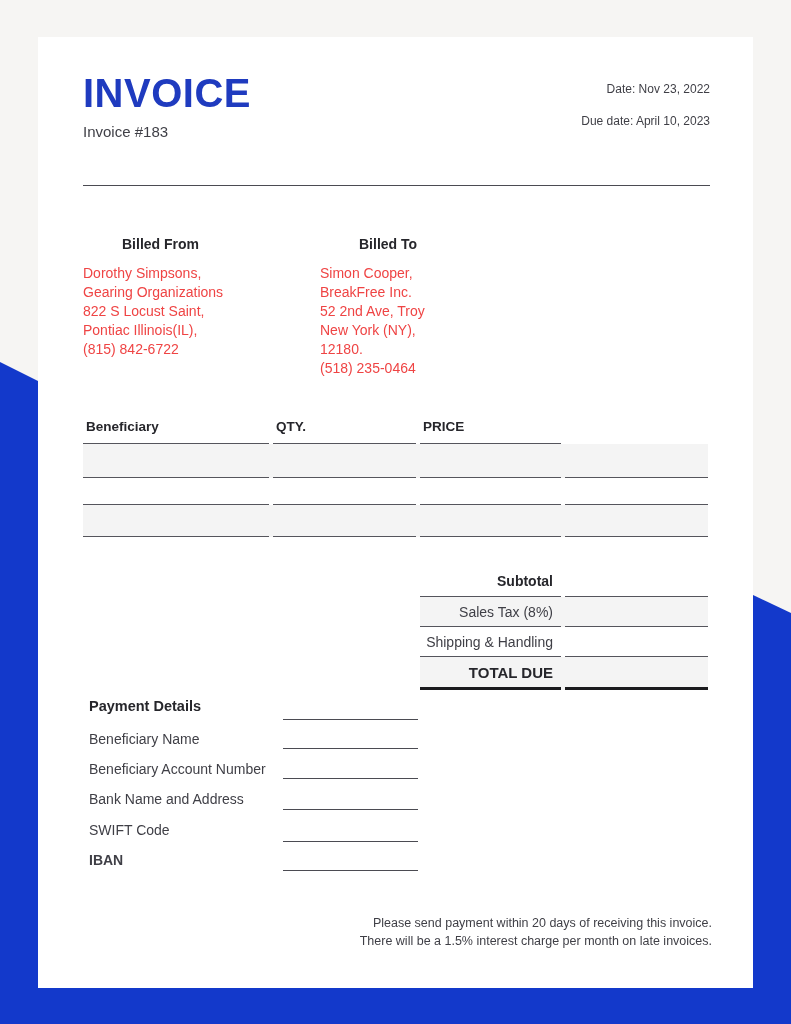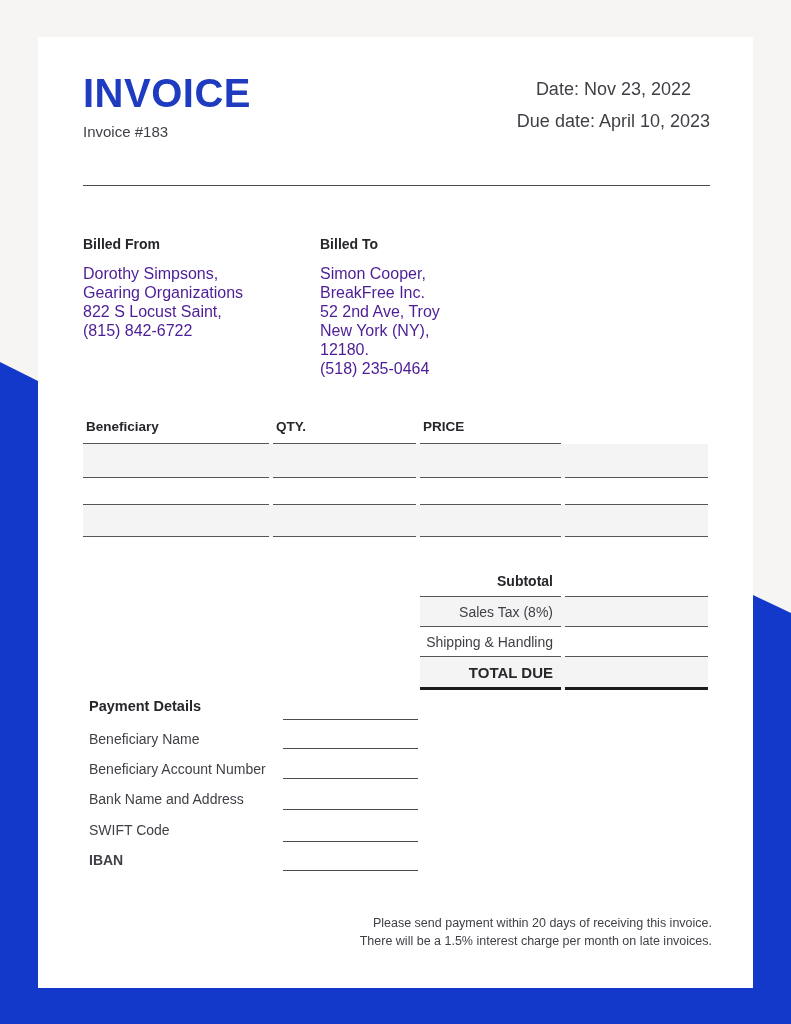--- a/index.html
+++ b/index.html
@@ -26,36 +26,36 @@
     position: absolute; left: 45px; top: 34px;
     font-size: 40px; font-weight: bold; letter-spacing: 0.5px;
     color: #1f3bbf;
   }
   .invoice-number {
     position: absolute; left: 45px; top: 86px;
     font-size: 15px; color: #3f3f46;
   }
   .dates {
     position: absolute; right: 43px; top: 44px;
-    text-align: center; font-size: 18px; color: #3f3f46;
+    text-align: right; font-size: 12px; color: #3f3f46;
   }
   .dates .date-line { display: block; line-height: 16px; }
   .dates .date-line + .date-line { margin-top: 16px; }
 
   .divider {
     position: absolute; left: 45px; top: 148px; width: 627px;
     border-top: 1px solid #4b4b52;
   }
 
   .party { position: absolute; top: 199px; width: 225px; }
   .party-from { left: 45px; }
   .party-to   { left: 282px; }
-  .party h3 { font-size: 14px; font-weight: bold; color: #26262b; }
+  .party h3 { font-size: 14px; font-weight: bold; color: #26262b; margin-left: 39px; }
   .party .addr { margin-top: 12px; }
-  .party .addr span { display: block; font-size: 16px; line-height: 19px; color: #4c1d95; }
+  .party .addr span { display: block; font-size: 14px; line-height: 19px; color: #ef4444; }
 
   .items { position: absolute; left: 45px; top: 378px; width: 625px; }
   .trow { position: relative; width: 625px; }
   .thead { height: 29px; }
   .cell { position: absolute; top: 0; bottom: 0; border-bottom: 1px solid #55555c; }
   .c1 { left: 0;     width: 186px; }
   .c2 { left: 190px; width: 143px; }
   .c3 { left: 337px; width: 141px; }
   .c4 { left: 482px; width: 143px; }
   .thead .cell { font-size: 13.5px; font-weight: bold; color: #26262b; padding: 4px 0 0 3px; }
@@ -113,20 +113,21 @@
   </div>
 
   <div class="divider"></div>
 
   <div class="party party-from">
     <h3>Billed From</h3>
     <div class="addr">
       <span>Dorothy Simpsons,</span>
       <span>Gearing Organizations</span>
       <span>822 S Locust Saint,</span>
+      <span>Pontiac Illinois(IL),</span>
       <span>(815) 842-6722</span>
     </div>
   </div>
 
   <div class="party party-to">
     <h3>Billed To</h3>
     <div class="addr">
       <span>Simon Cooper,</span>
       <span>BreakFree Inc.</span>
       <span>52 2nd Ave, Troy</span>

